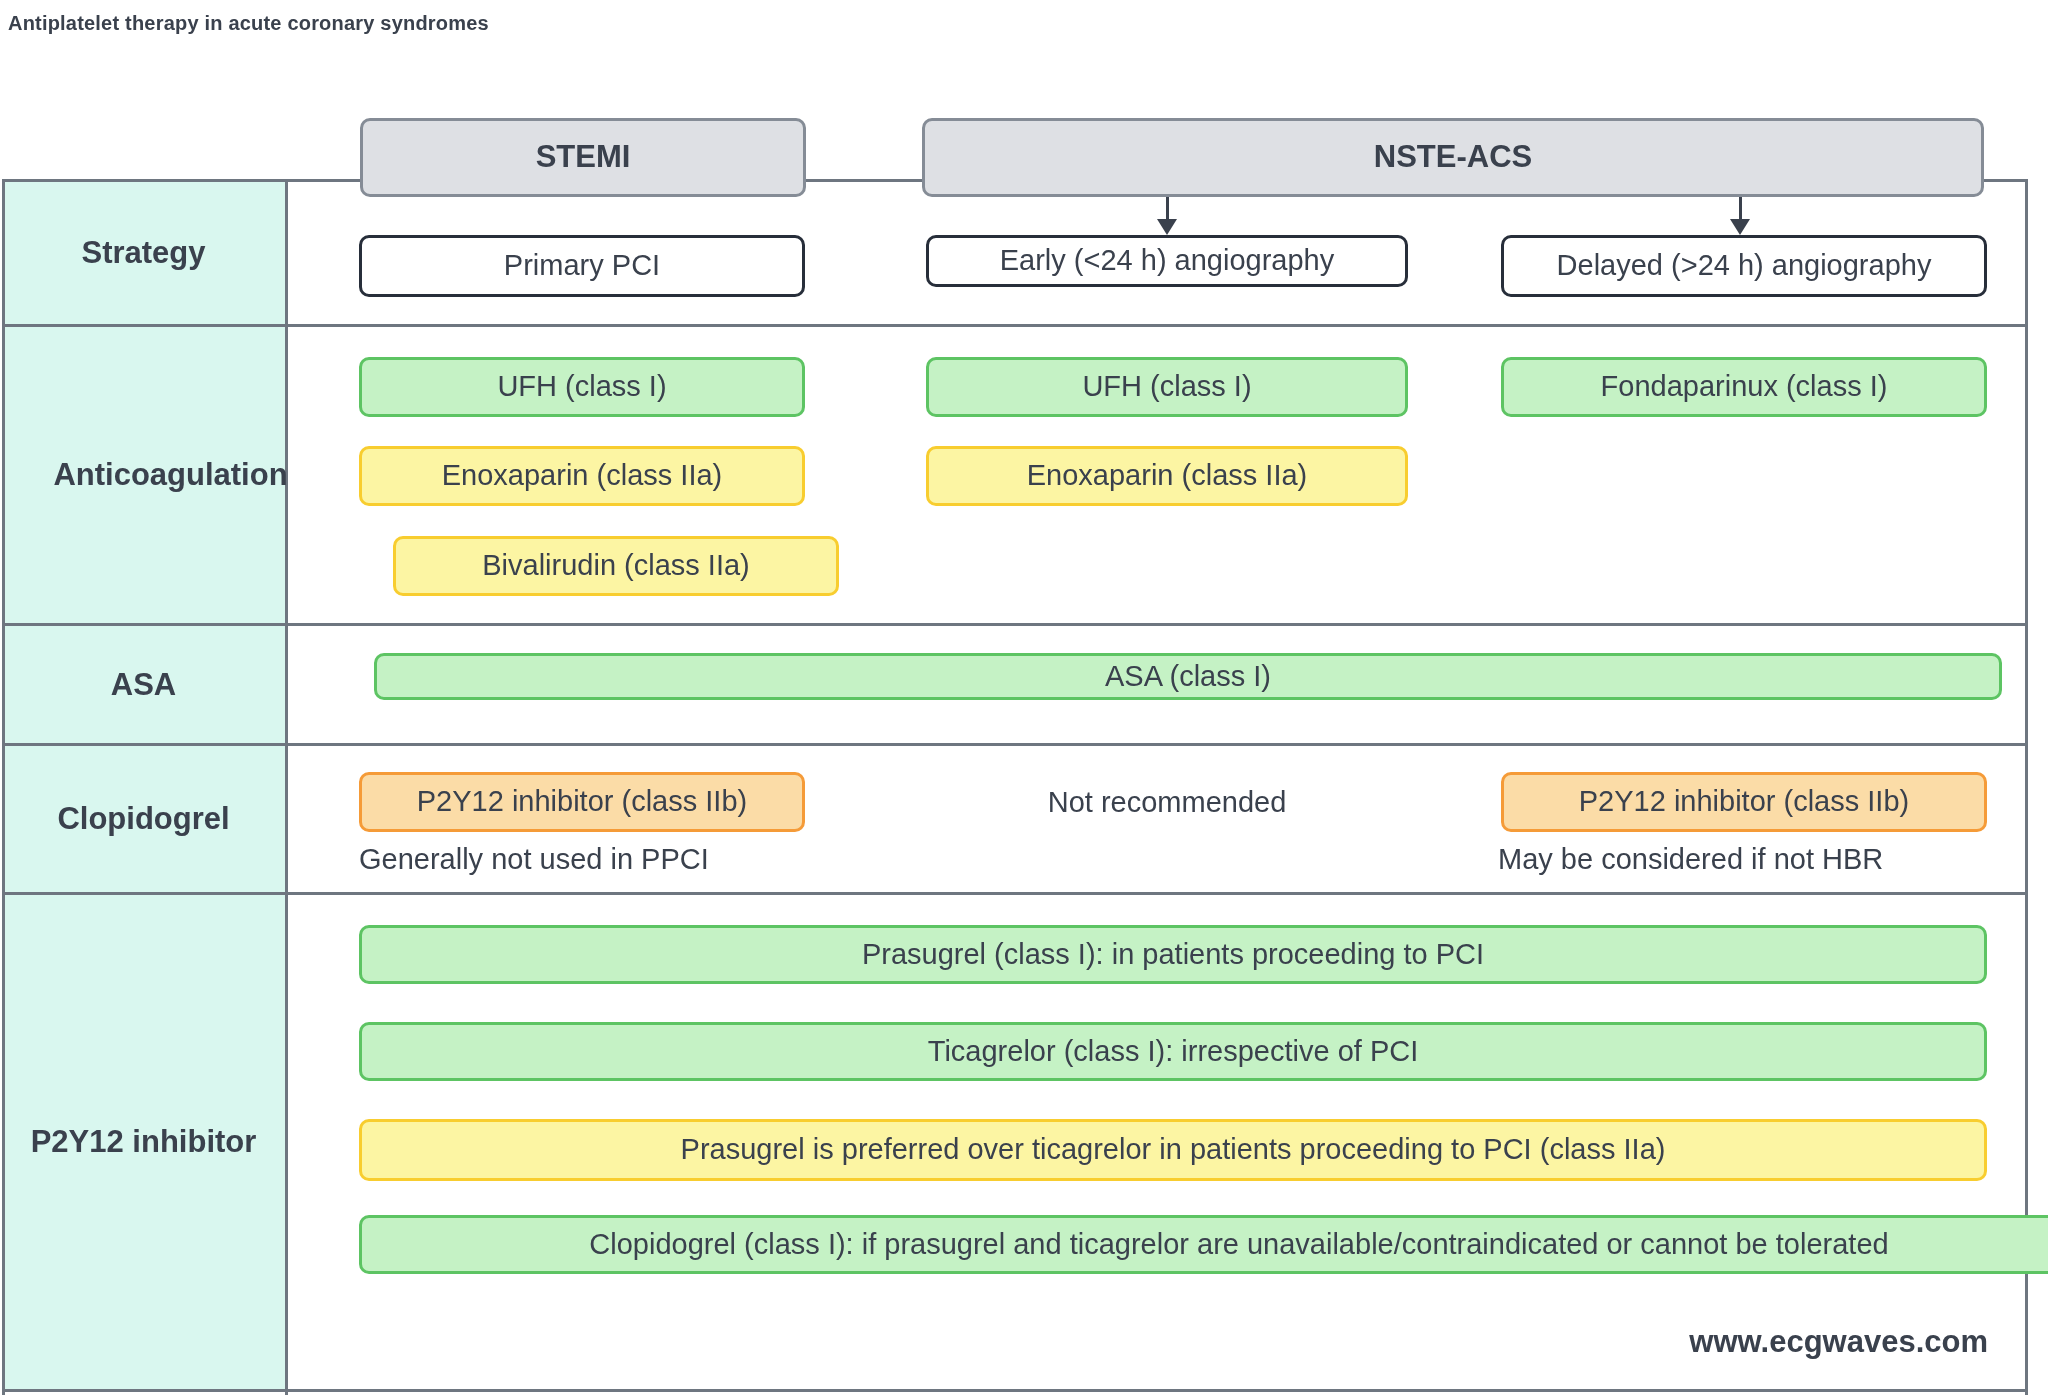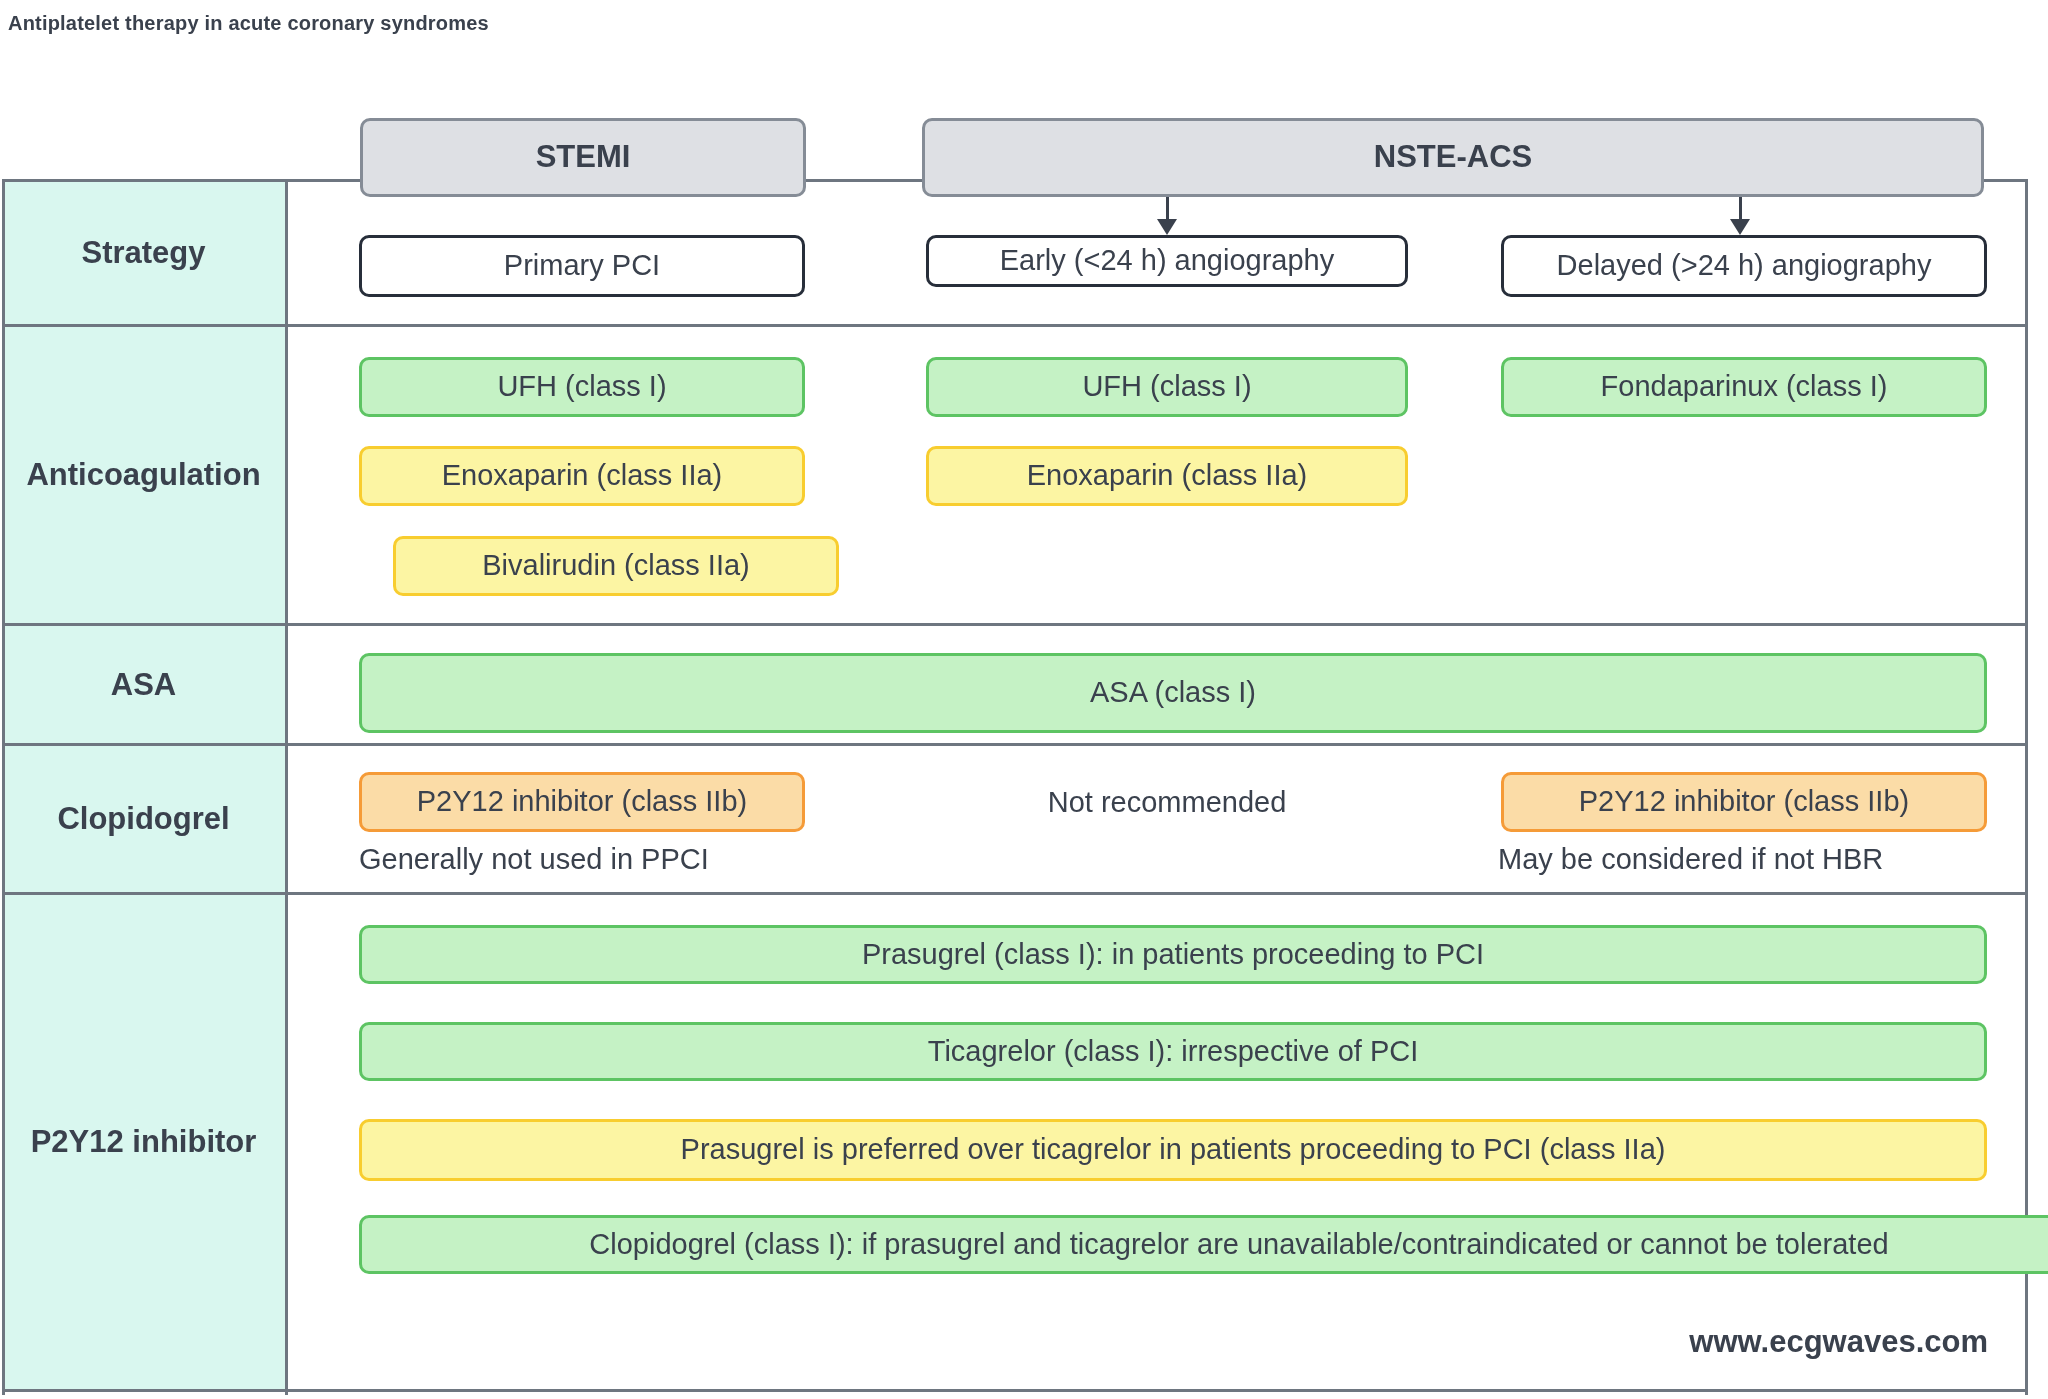--- a/index.html
+++ b/index.html
@@ -76,21 +76,21 @@
   <div class="gl h" style="top:324px;"></div>
   <div class="gl h" style="top:623px;"></div>
   <div class="gl h" style="top:743px;"></div>
   <div class="gl h" style="top:892px;"></div>
   <div class="gl h" style="top:1389px;"></div>
   <div class="gl v" style="left:2px;"></div>
   <div class="gl v" style="left:285px;"></div>
   <div class="gl v" style="left:2025px;"></div>
 
   <div class="row-label" style="top:182px;height:142px;">Strategy</div>
-  <div class="row-label" style="top:327px;height:296px;">Anticoagulation</div>
+  <div class="row-label" style="top:327px;height:296px;padding-left:27px;">Anticoagulation</div>
   <div class="row-label" style="top:626px;height:117px;">ASA</div>
   <div class="row-label" style="top:746px;height:146px;">Clopidogrel</div>
   <div class="row-label" style="top:895px;height:494px;">P2Y12 inhibitor</div>
 
   <div class="box header" style="left:360px;top:118px;width:446px;height:79px;">STEMI</div>
   <div class="box header" style="left:922px;top:118px;width:1062px;height:79px;">NSTE-ACS</div>
 
   <div class="arrow" style="left:1157px;top:197px;width:20px;height:38px;">
     <span class="stem"></span>
     <span class="head"></span>
@@ -104,21 +104,21 @@
   <div class="box white" style="left:926px;top:235px;width:482px;height:52px;">Early (&lt;24 h) angiography</div>
   <div class="box white" style="left:1501px;top:235px;width:486px;height:62px;">Delayed (&gt;24 h) angiography</div>
 
   <div class="box green" style="left:359px;top:357px;width:446px;height:60px;">UFH (class I)</div>
   <div class="box yellow" style="left:359px;top:446px;width:446px;height:60px;">Enoxaparin (class IIa)</div>
   <div class="box yellow" style="left:359px;top:536px;width:446px;height:60px;margin-left:34px;">Bivalirudin (class IIa)</div>
   <div class="box green" style="left:926px;top:357px;width:482px;height:60px;">UFH (class I)</div>
   <div class="box yellow" style="left:926px;top:446px;width:482px;height:60px;">Enoxaparin (class IIa)</div>
   <div class="box green" style="left:1501px;top:357px;width:486px;height:60px;">Fondaparinux (class I)</div>
 
-  <div class="box green" style="left:359px;top:653px;width:1628px;height:80px;">ASA (class I)</div>
+  <div class="box green" style="left:374px;top:653px;width:1628px;height:47px;">ASA (class I)</div>
 
   <div class="box orange" style="left:359px;top:772px;width:446px;height:60px;">P2Y12 inhibitor (class IIb)</div>
   <div class="plain-text centered" style="left:926px;top:772px;width:482px;height:60px;">Not recommended</div>
   <div class="box orange" style="left:1501px;top:772px;width:486px;height:60px;">P2Y12 inhibitor (class IIb)</div>
   <div class="plain-text" style="left:359px;top:843px;">Generally not used in PPCI</div>
   <div class="plain-text" style="left:1498px;top:843px;">May be considered if not HBR</div>
 
   <div class="box green" style="left:359px;top:925px;width:1628px;height:59px;">Prasugrel (class I): in patients proceeding to PCI</div>
   <div class="box green" style="left:359px;top:1022px;width:1628px;height:59px;">Ticagrelor (class I): irrespective of PCI</div>
   <div class="box yellow" style="left:359px;top:1119px;width:1628px;height:62px;">Prasugrel is preferred over ticagrelor in patients proceeding to PCI (class IIa)</div>

